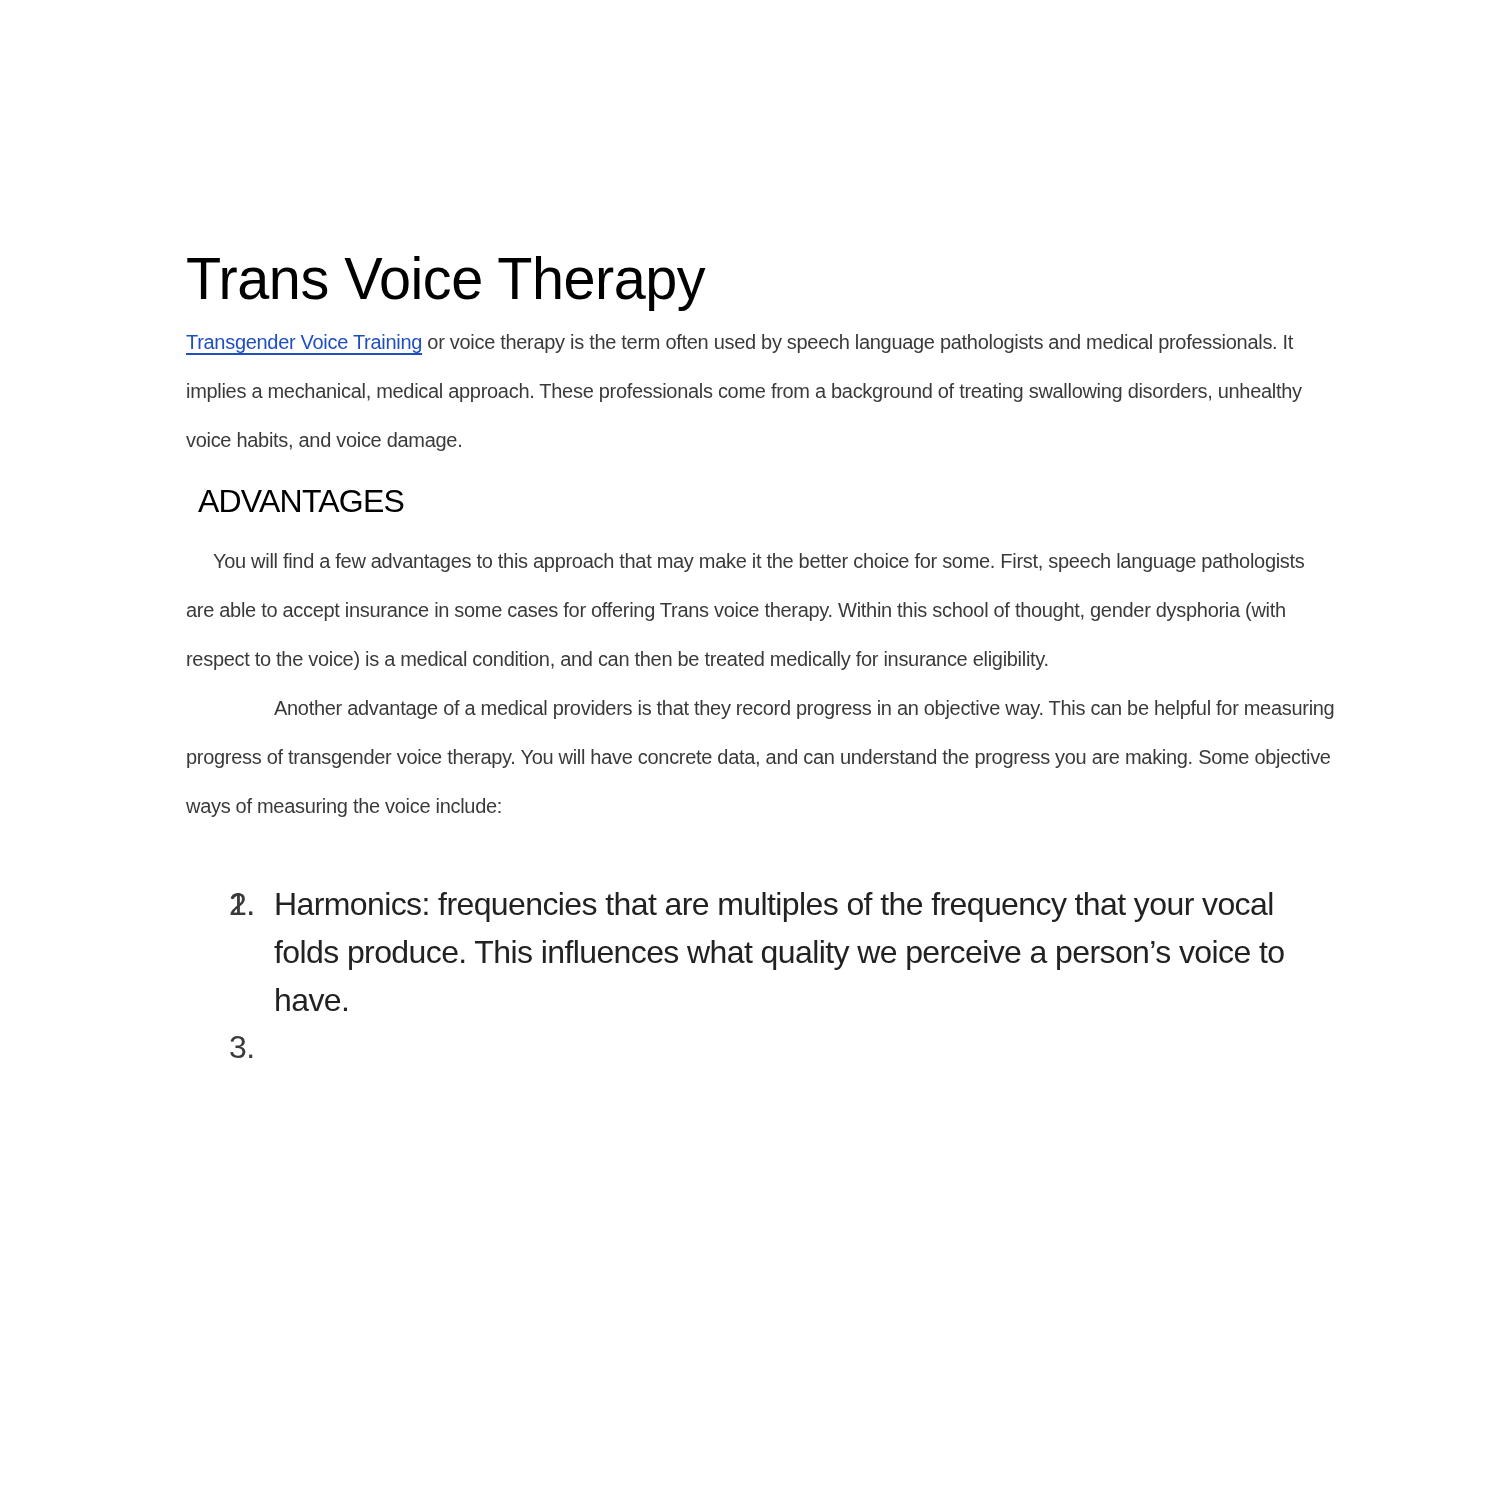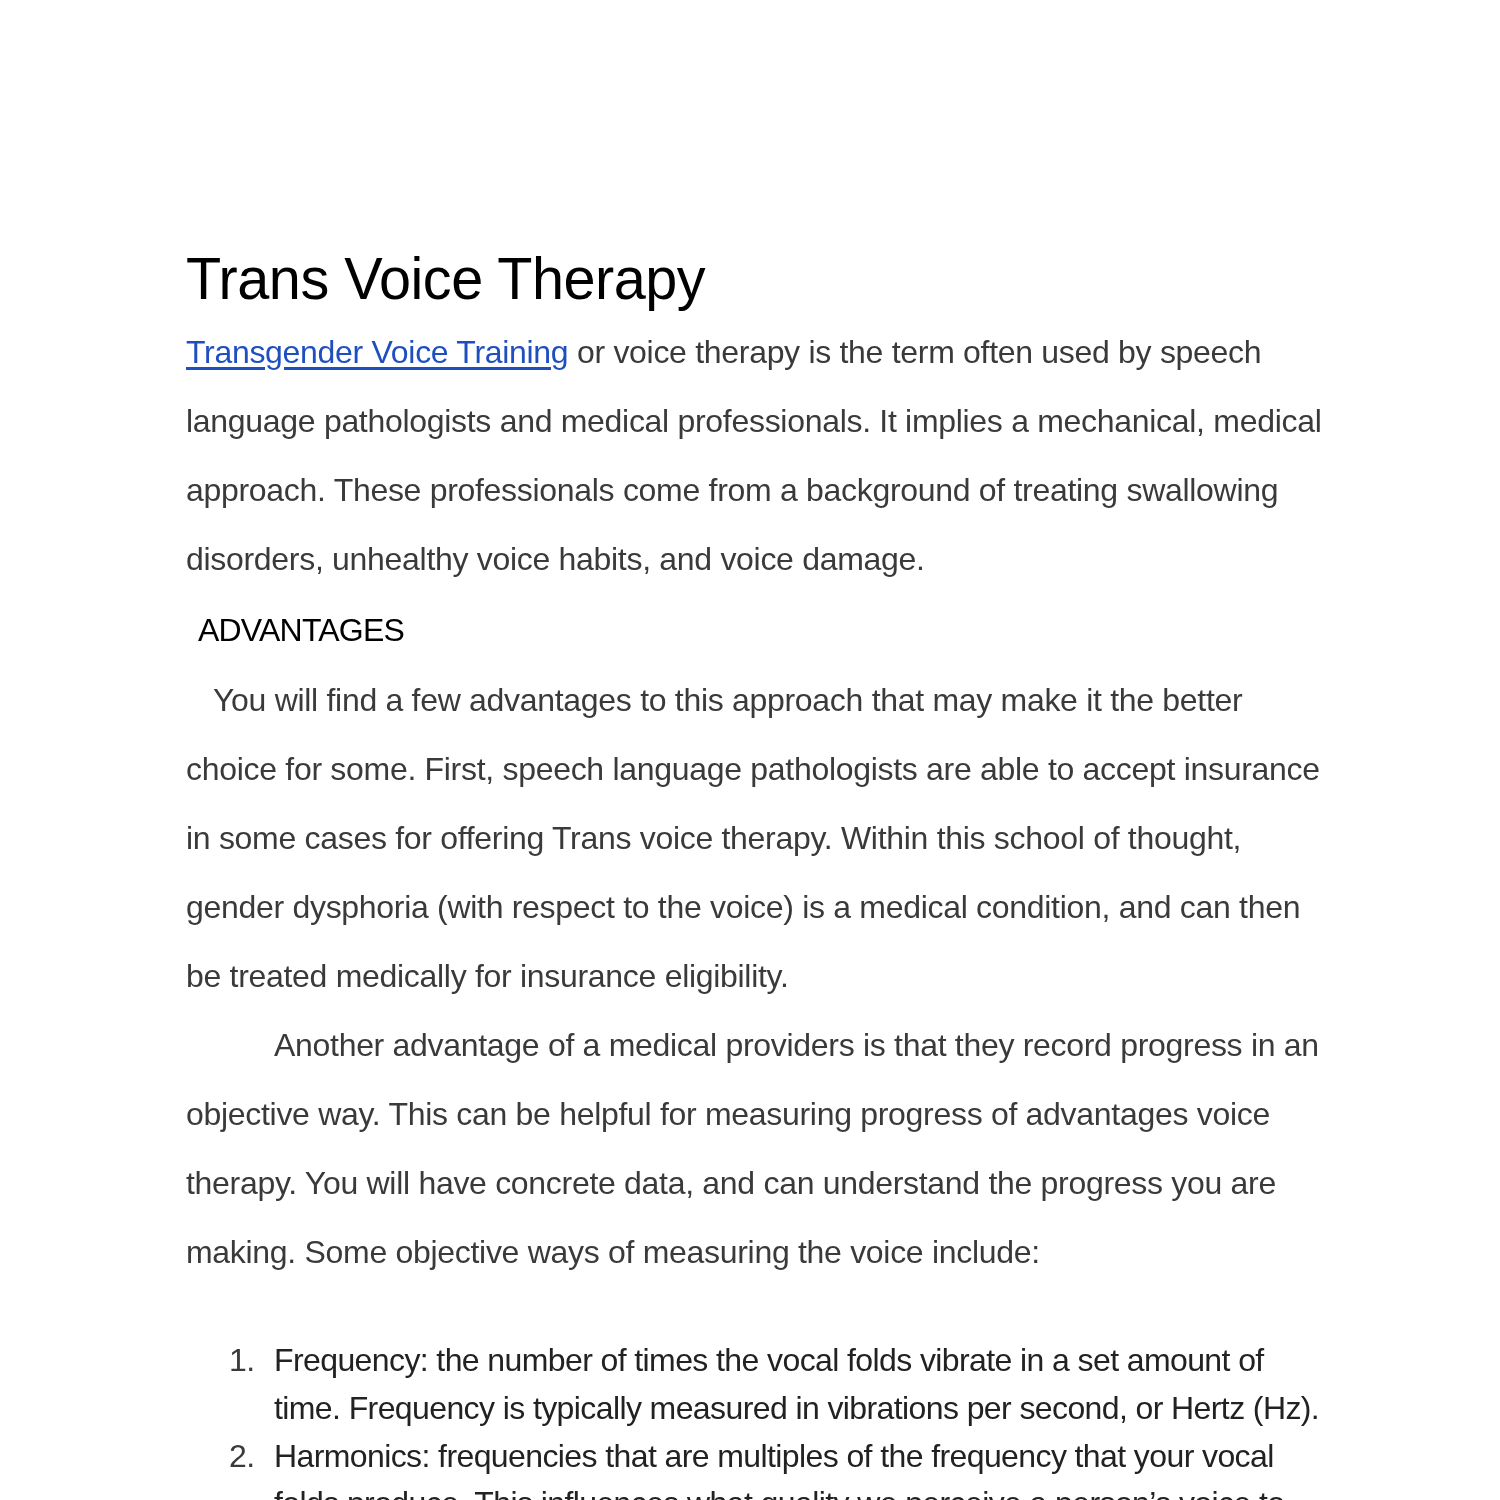--- a/index.html
+++ b/index.html
@@ -24,22 +24,22 @@
       font-size: 60px;
       color: #000000;
       margin: 0;
       line-height: 78px;
       font-weight: normal;
       letter-spacing: -0.5px;
       transform: scaleX(0.96);
       transform-origin: left;
     }
     .para {
-      font-size: 32px;
-      line-height: 69px;
+      font-size: 20px;
+      line-height: 49px;
       color: #3a3a3a;
       margin: 0;
       letter-spacing: -0.3px;
     }
     .para a {
       color: #1f4fbf;
       text-decoration: underline;
       text-underline-offset: 4px;
     }
     .heading {
@@ -77,28 +77,27 @@
 
 <div class="page">
   <h1 class="title">Trans Voice Therapy</h1>
 
   <p class="para"><a href="#">Transgender Voice Training</a><span> or voice therapy is the term often used by speech language pathologists and medical professionals. It implies a mechanical, medical approach. These professionals come from a background of treating swallowing disorders, unhealthy voice habits, and voice damage.</span></p>
 
   <p class="heading">ADVANTAGES</p>
 
   <p class="para indent-small">You will find a few advantages to this approach that may make it the better choice for some. First, speech language pathologists are able to accept insurance in some cases for offering Trans voice therapy. Within this school of thought, gender dysphoria (with respect to the voice) is a medical condition, and can then be treated medically for insurance eligibility.</p>
 
-  <p class="para indent-large">Another advantage of a medical providers is that they record progress in an objective way. This can be helpful for measuring progress of advantages voice therapy. You will have concrete data, and can understand the progress you are making. Some objective ways of measuring the voice include:</p>
+  <p class="para indent-large">Another advantage of a medical providers is that they record progress in an objective way. This can be helpful for measuring progress of transgender voice therapy. You will have concrete data, and can understand the progress you are making. Some objective ways of measuring the voice include:</p>
 
   <div class="spacer"></div>
 
   <ol class="measures">
     <li>
       <span class="num">1.</span>
-      <span>Frequency: the number of times the vocal folds vibrate in a set amount of time. Frequency is typically measured in vibrations per second, or Hertz (Hz).</span>
     </li>
     <li>
       <span class="num">2.</span>
       <span>Harmonics: frequencies that are multiples of the frequency that your vocal folds produce. This influences what quality we perceive a person’s voice to have.</span>
     </li>
     <li>
       <span class="num">3.</span>
     </li>
   </ol>
 </div>

